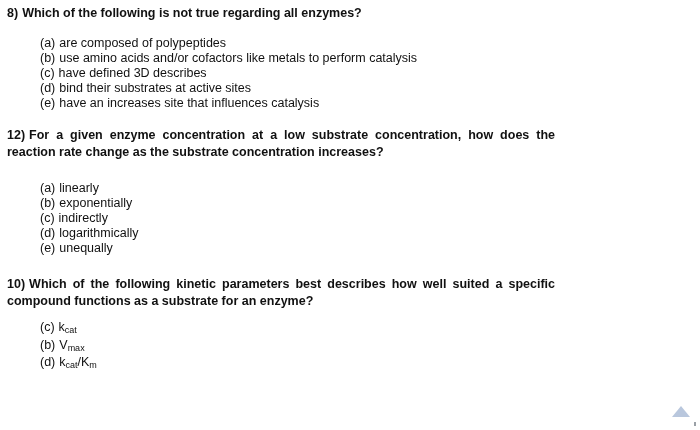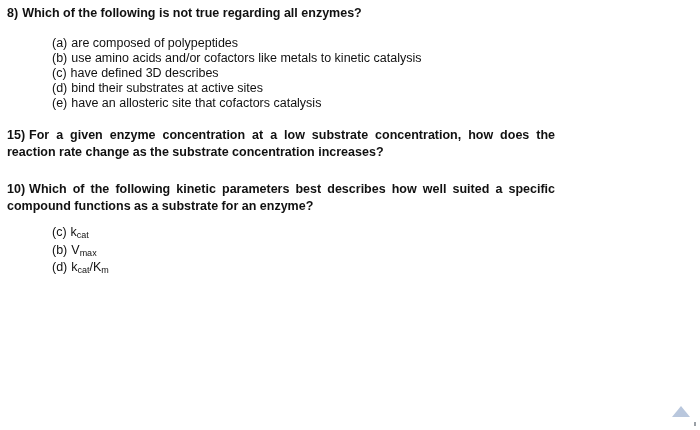--- a/index.html
+++ b/index.html
@@ -20,21 +20,21 @@
   .q-text {
     font-weight: bold;
     font-size: 12.5px;
     line-height: 17px;
     margin: 0;
     text-align: justify;
   }
   .q-num { margin-right: 4px; }
   .options {
     list-style: none;
-    margin: 12px;
+    margin: 0;
     padding: 0 0 0 33px;
     font-size: 12.5px;
   }
   .option { line-height: 15px; }
   .opt-label { margin-right: 4px; }
   .options-q8  { margin-top: 14px; }
   .q13 { margin-top: 16px; }
   .options-q13 { margin-top: 20px; }
   .q15 { margin-top: 20px; }
   .options-q15 { margin-top: 9px; }
@@ -66,29 +66,36 @@
 </style>
 </head>
 <body>
 
 <div class="page">
 
   <section>
     <p class="q-text"><span class="q-num">8)</span><span>Which of the following is not true regarding all enzymes?</span></p>
     <ul class="options options-q8">
       <li class="option"><span class="opt-label">(a)</span><span>are composed of polypeptides</span></li>
-      <li class="option"><span class="opt-label">(b)</span><span>use amino acids and/or cofactors like metals to kinetic catalysis</span></li>
+      <li class="option"><span class="opt-label">(b)</span><span>use amino acids and/or cofactors like metals to perform catalysis</span></li>
       <li class="option"><span class="opt-label">(c)</span><span>have defined 3D describes</span></li>
       <li class="option"><span class="opt-label">(d)</span><span>bind their substrates at active sites</span></li>
-      <li class="option"><span class="opt-label">(e)</span><span>have an allosteric site that cofactors catalysis</span></li>
+      <li class="option"><span class="opt-label">(e)</span><span>have an increases site that influences catalysis</span></li>
     </ul>
   </section>
 
   <section class="q13">
-    <p class="q-text"><span class="q-num">15)</span><span>For a given enzyme concentration at a low substrate concentration, how does the reaction rate change as the substrate concentration increases?</span></p>
+    <p class="q-text"><span class="q-num">12)</span><span>For a given enzyme concentration at a low substrate concentration, how does the reaction rate change as the substrate concentration increases?</span></p>
+    <ul class="options options-q13">
+      <li class="option"><span class="opt-label">(a)</span><span>linearly</span></li>
+      <li class="option"><span class="opt-label">(b)</span><span>exponentially</span></li>
+      <li class="option"><span class="opt-label">(c)</span><span>indirectly</span></li>
+      <li class="option"><span class="opt-label">(d)</span><span>logarithmically</span></li>
+      <li class="option"><span class="opt-label">(e)</span><span>unequally</span></li>
+    </ul>
   </section>
 
   <section class="q15">
     <p class="q-text"><span class="q-num">10)</span><span>Which of the following kinetic parameters best describes how well suited a specific compound functions as a substrate for an enzyme?</span></p>
     <ul class="options options-q15">
       <li class="option"><span class="opt-label">(c)</span><span><span>k</span><sub>cat</sub></span></li>
       <li class="option"><span class="opt-label">(b)</span><span><span>V</span><sub>max</sub></span></li>
       <li class="option"><span class="opt-label">(d)</span><span><span>k</span><sub>cat</sub><span>/K</span><sub>m</sub></span></li>
     </ul>
   </section>

